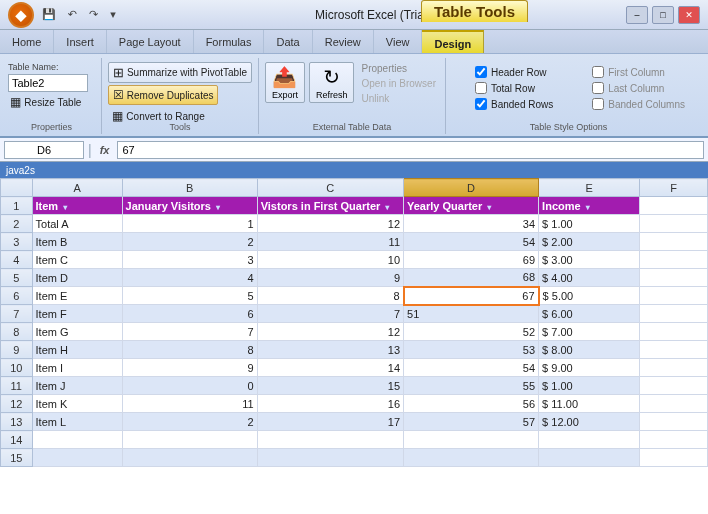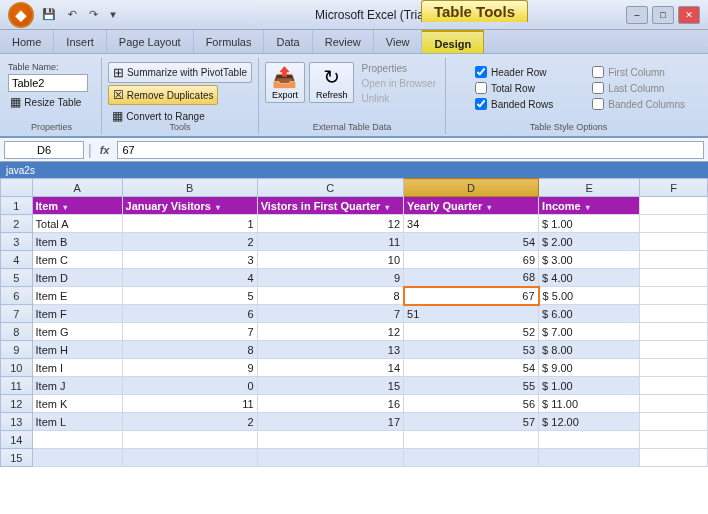--- a/index.html
+++ b/index.html
@@ -355,21 +355,21 @@
         <td class="table-cell">Vistors in First Quarter <span class="drop-arrow">▾</span></td>
         <td class="table-cell">Yearly Quarter <span class="drop-arrow">▾</span></td>
         <td class="table-cell">Income <span class="drop-arrow">▾</span></td>
         <td></td>
       </tr>
     <tr class="band-odd">
           <td class="row-num">2</td>
           <td class="table-cell c-a">Total A</td>
           <td class="table-cell c-b" style="text-align: right;">1</td>
           <td class="table-cell c-c" style="text-align: right;">12</td>
-          <td class="table-cell c-d" style="">34</td>
+          <td class="table-cell c-d" style="text-align: right;">34</td>
           <td class="table-cell c-e">$ 1.00</td>
           <td class="c-f"></td>
         </tr>
         <tr class="band-even">
           <td class="row-num">3</td>
           <td class="table-cell c-a">Item B</td>
           <td class="table-cell c-b" style="text-align: right;">2</td>
           <td class="table-cell c-c" style="text-align: right;">11</td>
           <td class="table-cell c-d" style="text-align: right;">54</td>
           <td class="table-cell c-e">$ 2.00</td>

